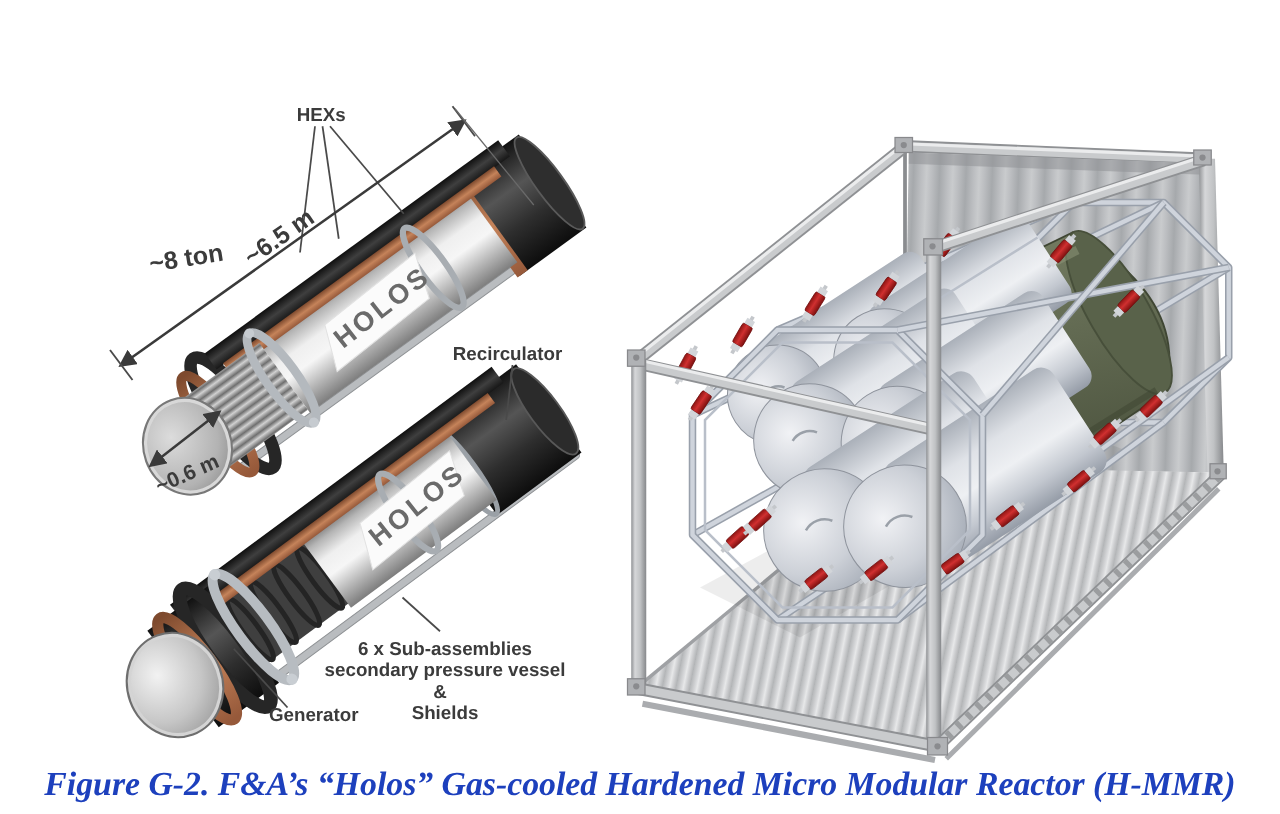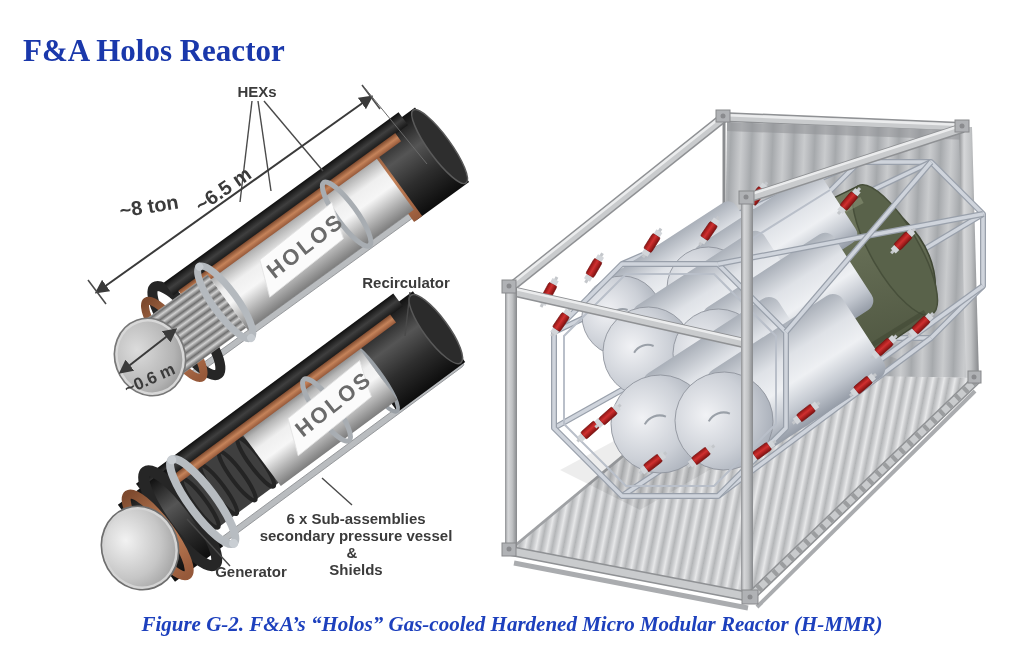--- a/index.html
+++ b/index.html
@@ -3,21 +3,21 @@
 <meta charset="utf-8">
 <style>
   html,body{margin:0;padding:0;background:#ffffff;width:1024px;height:651px;overflow:hidden;
             font-family:"Liberation Sans",sans-serif;}
   #stage{position:relative;width:1024px;height:651px;background:#fff;}
   #fig-svg{position:absolute;left:0;top:0;}
   .doc-title{position:absolute;left:23px;top:33px;font-family:"Liberation Serif",serif;
              font-weight:bold;font-size:31px;color:#1a38ab;letter-spacing:0px;}
   .fig-caption{position:absolute;left:0;top:612px;width:1024px;text-align:center;
                font-family:"Liberation Serif",serif;font-style:italic;font-weight:bold;
-               font-size:21px;color:#1d40bd;}
+               font-size:27px;color:#1d40bd;}
   
   .lbl{font-family:"Liberation Sans",sans-serif;font-weight:bold;fill:#3b3b3b;}
   .ldr{stroke:#4a4a4a;stroke-width:1.4;fill:none;}
   .dim{stroke:#3a3a3a;stroke-width:2;fill:none;}
   
   .rail-d{stroke:#8f9194;stroke-width:10;fill:none;}
   .rail-m{stroke:#c9cbcd;stroke-width:7;fill:none;}
   .rail-h{stroke:#ebeced;stroke-width:2.5;fill:none;}
   
   .cage-d{stroke:#99a0ab;stroke-width:6;fill:none;stroke-linejoin:round;}
@@ -430,16 +430,15 @@
             <circle cx="509" cy="549" r="2.5" fill="#8a8b8e"></circle>
         <rect x="742" y="590" width="16" height="14" fill="#b0b2b5" stroke="#88898c"></rect>
             <circle cx="750" cy="597" r="2.5" fill="#8a8b8e"></circle>
         <rect x="968" y="371" width="13" height="12" fill="#b0b2b5" stroke="#88898c"></rect>
             <circle cx="974" cy="377" r="2.5" fill="#8a8b8e"></circle>
       </g>
     </g>
   </g>
 </svg>
 
-<div class="doc-title">F&amp;A Holos Reactor</div>
 <div class="fig-caption">Figure G-2.  F&amp;A’s “Holos” Gas-cooled Hardened Micro Modular Reactor (H-MMR)</div>
 
 </div>
 
 </body></html>

